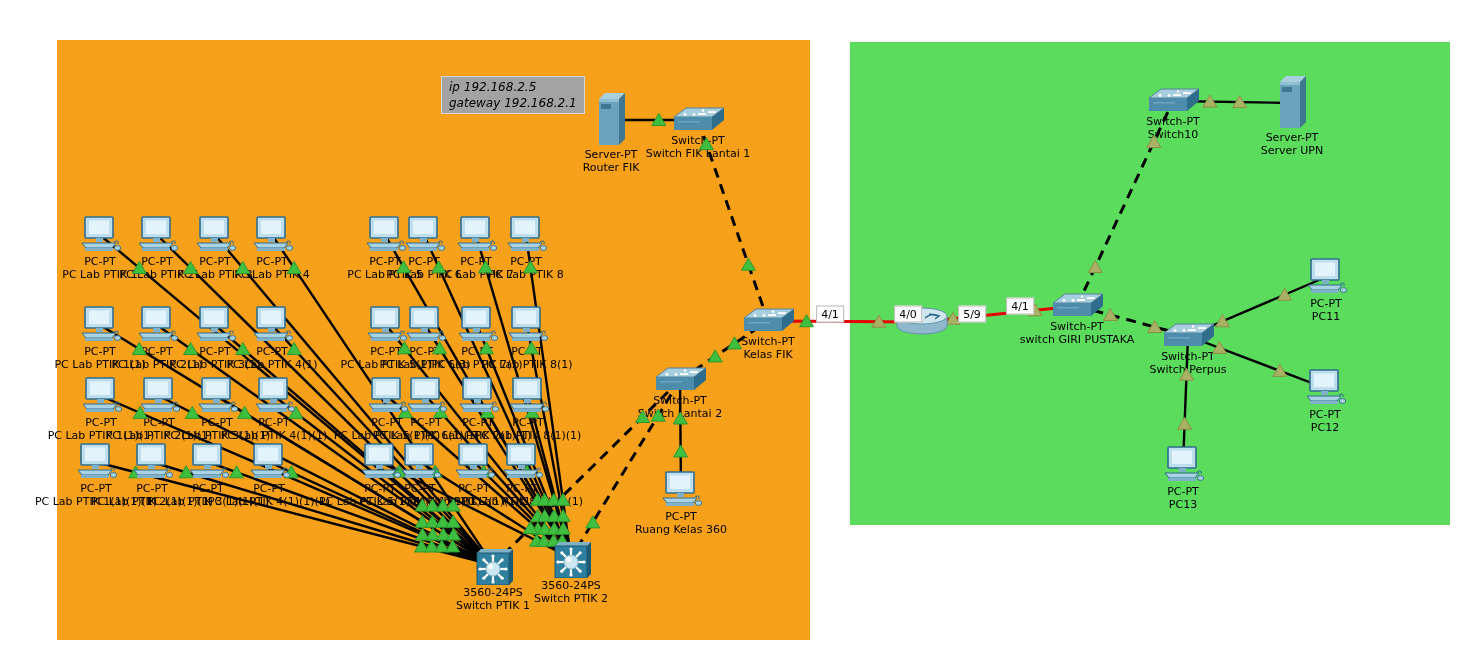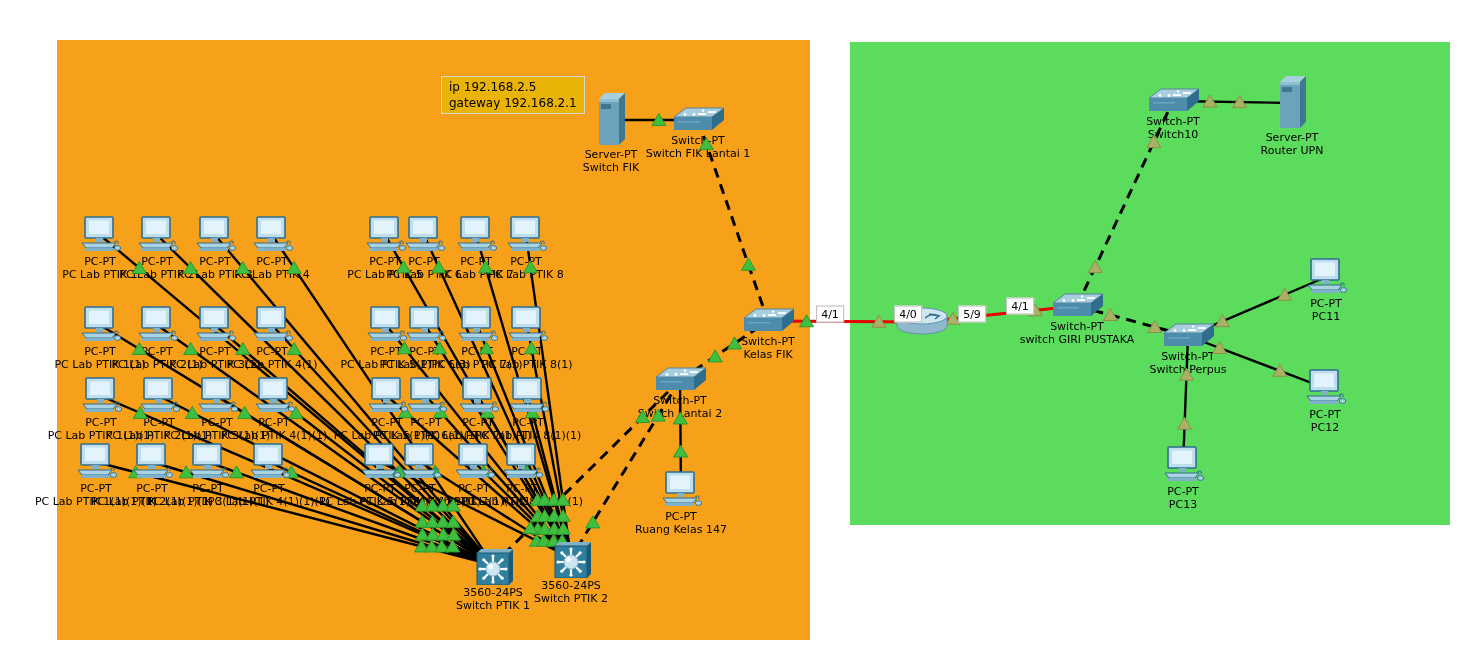--- a/index.html
+++ b/index.html
@@ -8,22 +8,22 @@
   .region{position:absolute;z-index:0;}
   #labels-layer{position:absolute;inset:0;z-index:1;}
   #links-svg{position:absolute;left:0;top:0;z-index:2;}
   #icons-layer{position:absolute;inset:0;z-index:3;}
   #overlay-layer{position:absolute;inset:0;z-index:4;}
   .node-label{position:absolute;width:200px;text-align:center;font-size:11px;line-height:13px;
               color:#000;pointer-events:none;white-space:nowrap;}
   .node-icon{position:absolute;}
   .port-label{position:absolute;background:#ffffff;border:1px solid #b9b9b9;color:#000;
               font-size:11px;line-height:13px;padding:1px 4px;transform:translate(-50%,-50%);}
-  .note-box{position:absolute;background:#eab308;border:1px solid #d9d9d9;color:#000;
-            font-size:12px;line-height:16px;padding:2px 7px;box-shadow:0 0 0 1px rgba(0,0,0,0.02);}
+  .note-box{position:absolute;background:#a3a3a3;border:1px solid #d9d9d9;color:#000;
+            font-size:12px;line-height:16px;padding:2px 7px;box-shadow:0 0 0 1px rgba(0,0,0,0.02);font-style:italic;}
 </style>
 </head>
 <body>
 
 <div id="canvas">
   <div id="regions-layer">
       <div class="region" style="left: 57px; top: 40px; width: 753px; height: 600px; background: rgb(247, 160, 26);"></div>
       <div class="region" style="left: 850px; top: 42px; width: 600px; height: 483px; background: rgb(92, 220, 92);"></div>
     </div>
   <div id="labels-layer">
@@ -150,57 +150,57 @@
       <div class="node-label" style="left: 374px; top: 482px;">
         <div>PC-PT</div>
         <div>PC Lab PTIK 7(1)(1)(1)</div>
       </div>
       <div class="node-label" style="left: 422px; top: 482px;">
         <div>PC-PT</div>
         <div>PC Lab PTIK 8(1)(1)(1)</div>
       </div>
       <div class="node-label" style="left: 511px; top: 148px;">
         <div>Server-PT</div>
-        <div>Switch FIK</div>
+        <div>Router FIK</div>
       </div>
       <div class="node-label" style="left: 598px; top: 134px;">
         <div>Switch-PT</div>
         <div>Switch FIK Lantai 1</div>
       </div>
       <div class="node-label" style="left: 668px; top: 335px;">
         <div>Switch-PT</div>
         <div>Kelas FIK</div>
       </div>
       <div class="node-label" style="left: 580px; top: 394px;">
         <div>Switch-PT</div>
         <div>Switch Lantai 2</div>
       </div>
       <div class="node-label" style="left: 581px; top: 510px;">
         <div>PC-PT</div>
-        <div>Ruang Kelas 147</div>
+        <div>Ruang Kelas 360</div>
       </div>
       <div class="node-label" style="left: 393px; top: 586px;">
         <div>3560-24PS</div>
         <div>Switch PTIK 1</div>
       </div>
       <div class="node-label" style="left: 471px; top: 579px;">
         <div>3560-24PS</div>
         <div>Switch PTIK 2</div>
       </div>
       <div class="node-label" style="left: 977px; top: 320px;">
         <div>Switch-PT</div>
         <div>switch GIRI PUSTAKA</div>
       </div>
       <div class="node-label" style="left: 1073px; top: 115px;">
         <div>Switch-PT</div>
         <div>Switch10</div>
       </div>
       <div class="node-label" style="left: 1192px; top: 131px;">
         <div>Server-PT</div>
-        <div>Router UPN</div>
+        <div>Server UPN</div>
       </div>
       <div class="node-label" style="left: 1088px; top: 350px;">
         <div>Switch-PT</div>
         <div>Switch Perpus</div>
       </div>
       <div class="node-label" style="left: 1226px; top: 297px;">
         <div>PC-PT</div>
         <div>PC11</div>
       </div>
       <div class="node-label" style="left: 1225px; top: 408px;">

